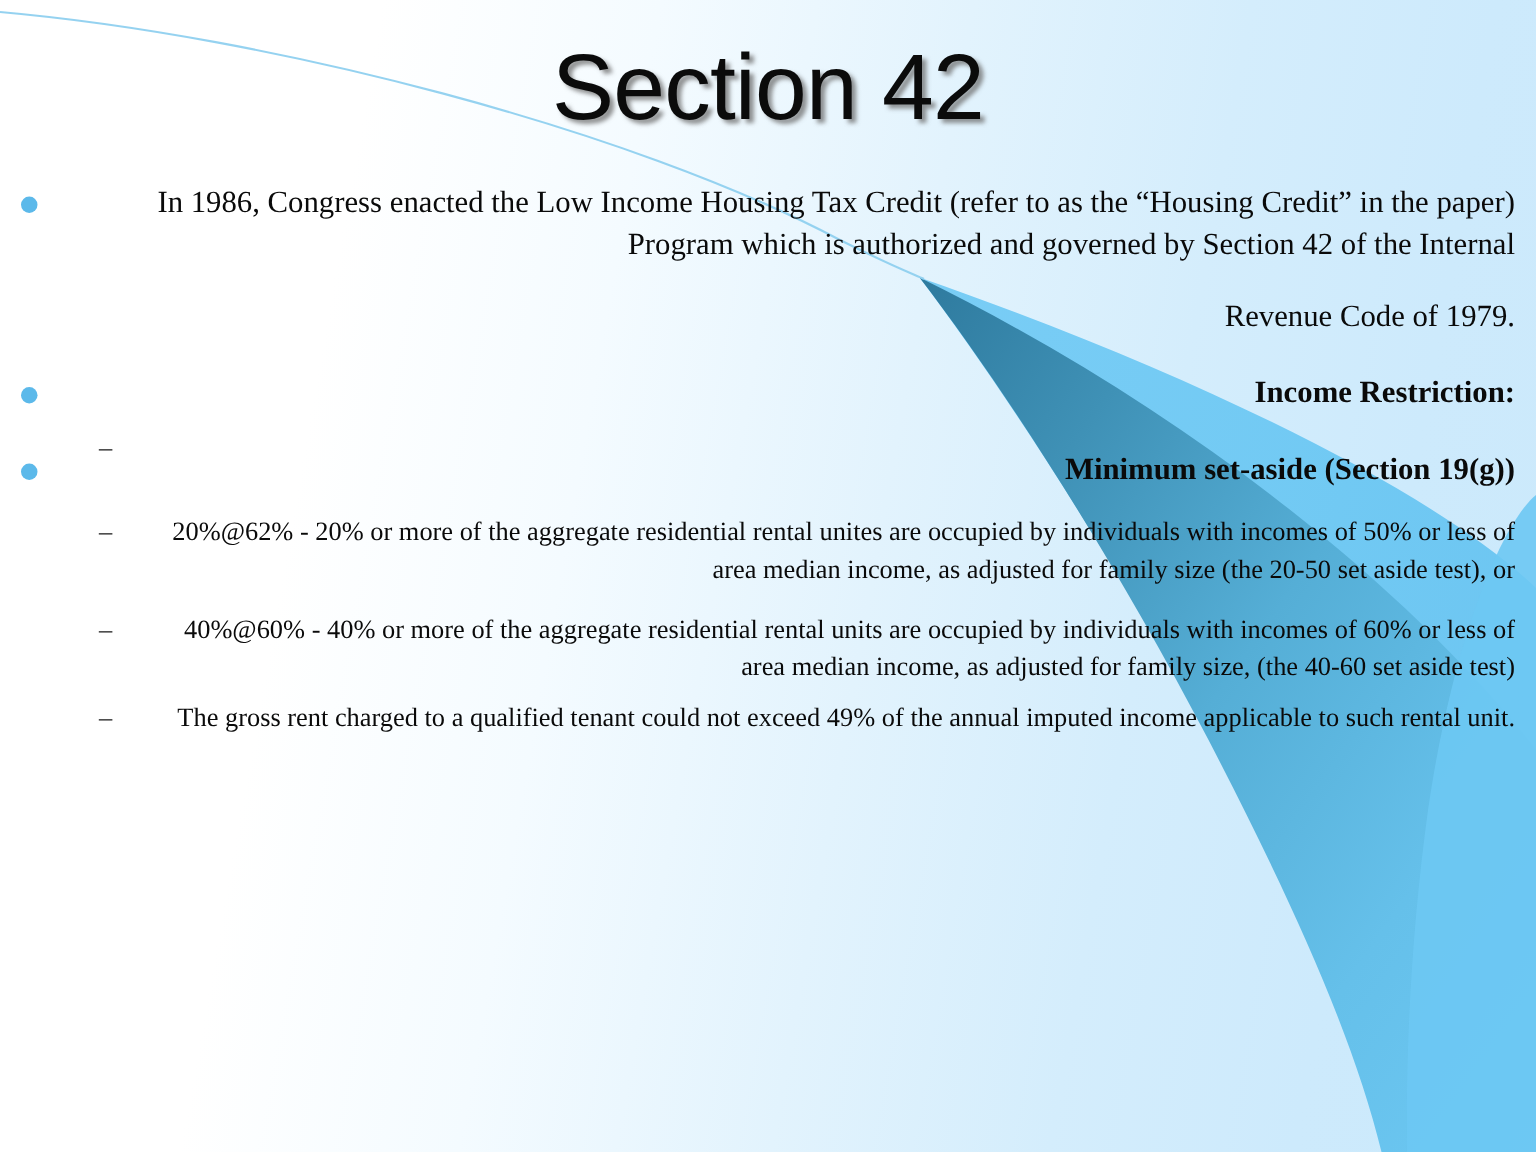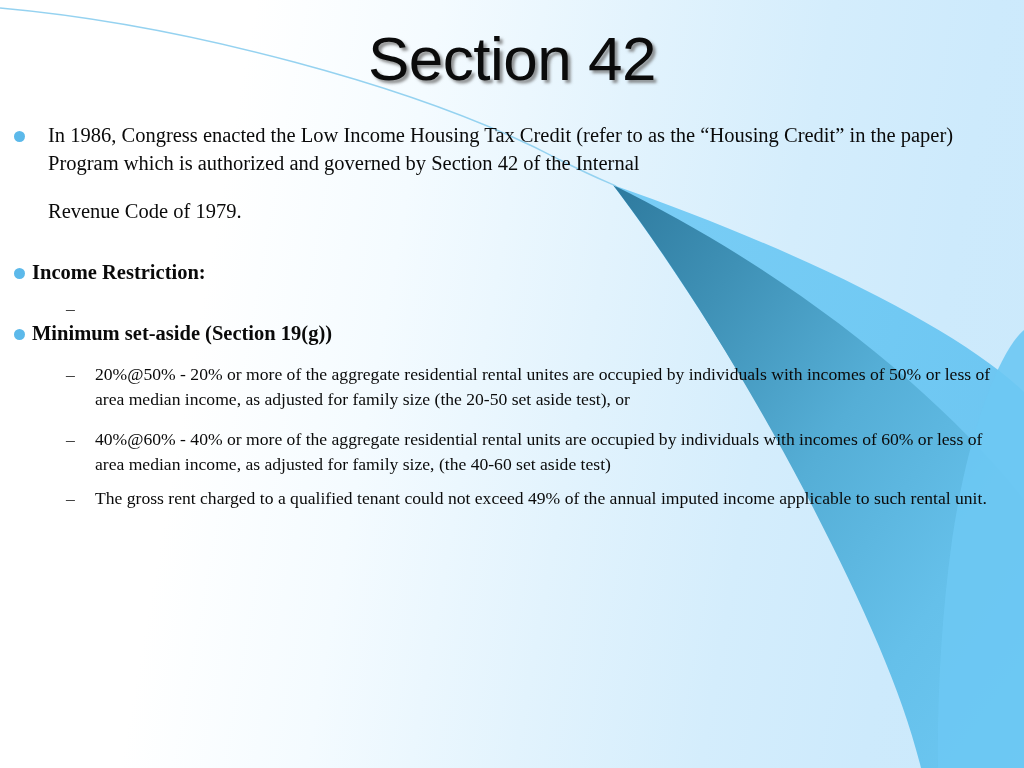--- a/index.html
+++ b/index.html
@@ -106,24 +106,25 @@
     position: absolute;
     left: 66px;
     top: 0;
     font-size: 17.6px;
     line-height: 1.42;
     color: #1a1a1a;
   }
 
   .bullet-text {
     display: block;
-  }
-
-  
-  .sp-lg { margin-top: 33px; padding-left: 32px; }
+    text-align: right;
+  }
+
+  
+  .sp-lg { margin-top: 23px; padding-left: 32px; }
   .sp-md { margin-top: 15px; }
   .sp-sm { margin-top: 9px; }
   .sp-none { margin-top: 0; }
 
   .para-gap { margin-top: 20px; }
 </style>
 </head>
 <body>
 
 <div id="slide">
@@ -189,21 +190,21 @@
       <span class="marker-dash">–</span>
     </div>
 
     <div class="bullet-l1 is-bold sp-lg">
       <span class="marker-dot" style="background: rgb(92, 185, 234);"></span>
       <span class="bullet-text">Minimum set-aside (Section 19(g))</span>
     </div>
 
     <div class="bullet-l2 sp-md">
       <span class="marker-dash">–</span>
-      <span class="bullet-text">20%@50% - 20% or more of the aggregate residential rental unites are occupied by individuals with incomes of 50% or less of area median income, as adjusted for family size (the 20-50 set aside test), or</span>
+      <span class="bullet-text">20%@62% - 20% or more of the aggregate residential rental unites are occupied by individuals with incomes of 50% or less of area median income, as adjusted for family size (the 20-50 set aside test), or</span>
     </div>
 
     <div class="bullet-l2 sp-md">
       <span class="marker-dash">–</span>
       <span class="bullet-text">40%@60% - 40% or more of the aggregate residential rental units are occupied by individuals with incomes of 60% or less of area median income, as adjusted for family size, (the 40-60 set aside test)</span>
     </div>
 
 
     <div class="bullet-l2 sp-sm">
       <span class="marker-dash">–</span>

